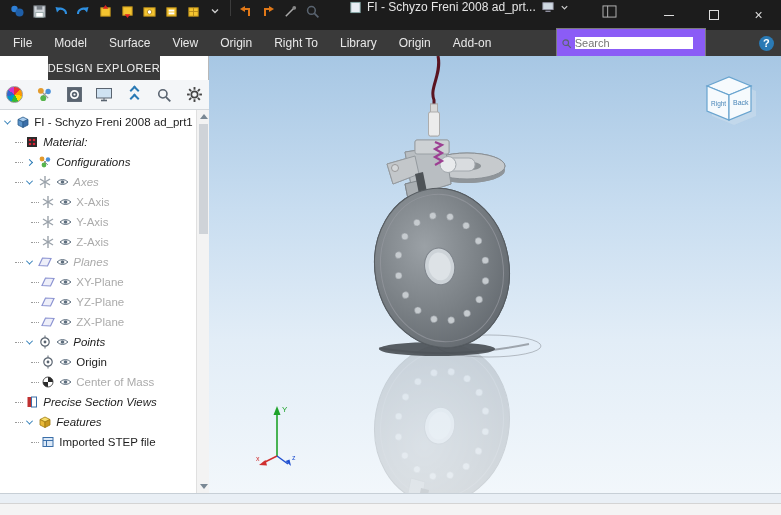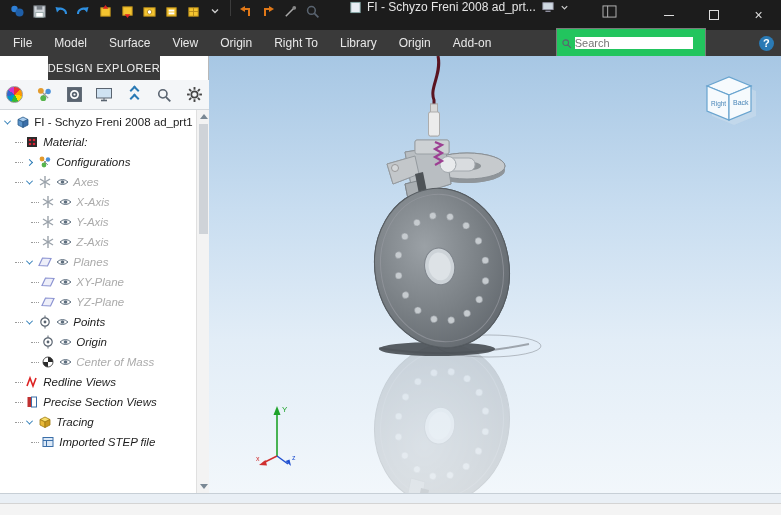--- a/index.html
+++ b/index.html
@@ -12,41 +12,41 @@
   .tbsep { width:1px; height:16px; background:#3c3c3c; margin:0 4px; flex:none; }
   .tbtitle { display:flex; align-items:center; gap:5px; margin-left:26px; font-size:12px; color:#e6e6e6; white-space:nowrap; }
   .winctl { margin-left:auto; display:flex; height:30px; }
   .winbtn { width:45px; height:30px; display:flex; align-items:center; justify-content:center; color:#ddd; font-size:14px; }
   .minglyph { width:10px; border-top:1px solid #ddd; display:inline-block; }
   .maxglyph { width:10px; height:10px; border:1px solid #ddd; display:inline-block; }
 
   
   .menubar { height:26px; background:#3a3a3a; display:flex; align-items:center; padding-left:2px; }
   .menuitem { color:#e8e8e8; font-size:12px; padding:0 11px; height:26px; display:flex; align-items:center;text-align:center; }
-  .searchbox { margin-left:auto; width:150px; height:30px; background:#22c55e; border:1px solid #7a7a7a; display:flex; align-items:center; padding:0 4px; gap:3px; }
+  .searchbox { margin-left:auto; width:150px; height:30px; background:#8b5cf6; border:1px solid #7a7a7a; display:flex; align-items:center; padding:0 4px; gap:3px; }
   .searchbox input { border:none; outline:none; width:118px; font-size:11px; font-family:"Liberation Sans",sans-serif; color:#444; }
   .helpbtn { margin-left:auto; margin-right:7px; width:15px; height:15px; border-radius:50%; background:#2a7ab5; color:#fff; font-size:11px; font-weight:bold; display:flex; align-items:center; justify-content:center; }
 
   
   .main { display:flex; height:437px; }
 
   
   .leftpanel { width:209px; flex:none; display:flex; flex-direction:column; border-right:1px solid #b8b8b8; background:#fff;align-items:center; }
   .explheader { height:24px; background:#3a3a3a; color:#f0f0f0; font-size:11px; letter-spacing:.5px; display:flex; align-items:center; justify-content:center; }
   .expltoolbar { height:30px; background:#f4f6f8; border-bottom:1px solid #d4d8dc; display:flex; align-items:center; gap:10px; padding:0 8px; }
   .etbicon { width:20px; height:20px; display:flex; align-items:center; justify-content:center; flex:none; }
   .palette { width:17px; height:17px; border-radius:50%; background:conic-gradient(#e33 0 14%, #f90 14% 28%, #fd0 28% 42%, #3b3 42% 57%, #09c 57% 71%, #36c 71% 85%, #c3c 85% 100%); border:1px solid #999; }
   .chevup { display:flex; flex-direction:column; gap:1px; }
   .chevup i { width:7px; height:7px; border-left:2px solid #2a7ab5; border-top:2px solid #2a7ab5; transform:rotate(45deg); display:block; }
 
   .tree { flex:1; background:#fff; position:relative; overflow:hidden; padding-top:2px; }
   .row { height:20px; display:flex; align-items:center; white-space:nowrap; padding-right:16px; }
   .lvl0 { padding-left:4px; }
   .lvl1 { padding-left:16px;font-style:italic; }
-  .lvl2 { padding-left:32px;font-style:italic; }
+  .lvl2 { padding-left:32px; }
   .lvl1::before, .lvl2::before { content:""; width:8px; border-top:1px dotted #9a9a9a; margin-right:2px; flex:none; }
   .chev { width:5px; height:5px; border-right:1.6px solid #2a7ab5; border-bottom:1.6px solid #2a7ab5; display:inline-block; flex:none; margin:0 6px 0 2px; }
   .chev.down { transform:rotate(45deg) translate(-1px,-1px); }
   .chev.right { transform:rotate(-45deg); }
   .ticon { width:14px; height:14px; flex:none; margin-right:4px; }
   .eyeicon { width:13px; height:10px; flex:none; margin-right:4px; }
   .tlabel { font-size:11.5px; color:#1d1d1d; }
   .gray .tlabel { color:#ababab; }
 
   .treescroll { position:absolute; top:0; right:0; width:13px; height:100%; background:#f3f3f3; border-left:1px solid #e0e0e0; }
@@ -425,20 +425,29 @@
       <div class="row lvl2 gray">
         <svg class="ticon">
             <use href="#i-plane"></use>
           </svg>
         <svg class="eyeicon">
             <use href="#i-eye"></use>
           </svg>
         <span class="tlabel">YZ-Plane</span>
       </div>
 
+      <div class="row lvl2 gray">
+        <svg class="ticon">
+            <use href="#i-plane"></use>
+          </svg>
+        <svg class="eyeicon">
+            <use href="#i-eye"></use>
+          </svg>
+        <span class="tlabel">ZX-Plane</span>
+      </div>
 
       <div class="row lvl1">
         <span class="chev down"></span>
         <svg class="ticon">
             <use href="#i-point"></use>
           </svg>
         <svg class="eyeicon">
             <use href="#i-eye"></use>
           </svg>
         <span class="tlabel">Points</span>
@@ -458,40 +467,34 @@
         <svg class="ticon">
             <use href="#i-com"></use>
           </svg>
         <svg class="eyeicon">
             <use href="#i-eye"></use>
           </svg>
         <span class="tlabel">Center of Mass</span>
       </div>
 
 
-      <div class="row lvl1">
-        <svg class="ticon">
-            <use href="#i-redline"></use>
-          </svg>
-        <span class="tlabel">Redline Views</span>
-      </div>
 
       <div class="row lvl1">
         <svg class="ticon">
             <use href="#i-section"></use>
           </svg>
         <span class="tlabel">Precise Section Views</span>
       </div>
 
       <div class="row lvl1">
         <span class="chev down"></span>
         <svg class="ticon">
             <use href="#i-feature"></use>
           </svg>
-        <span class="tlabel">Tracing</span>
+        <span class="tlabel">Features</span>
       </div>
 
       <div class="row lvl2">
         <svg class="ticon">
             <use href="#i-step"></use>
           </svg>
         <span class="tlabel">Imported STEP file</span>
       </div>
 
       <div class="treescroll">

